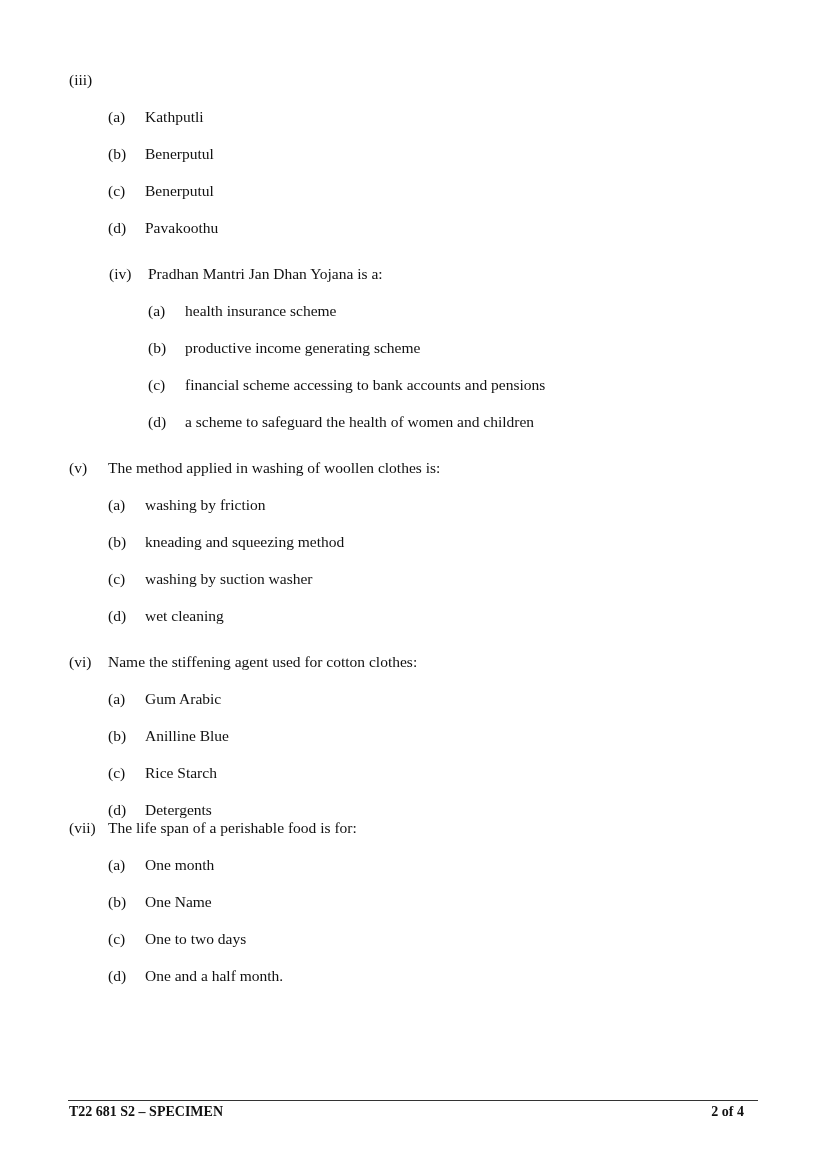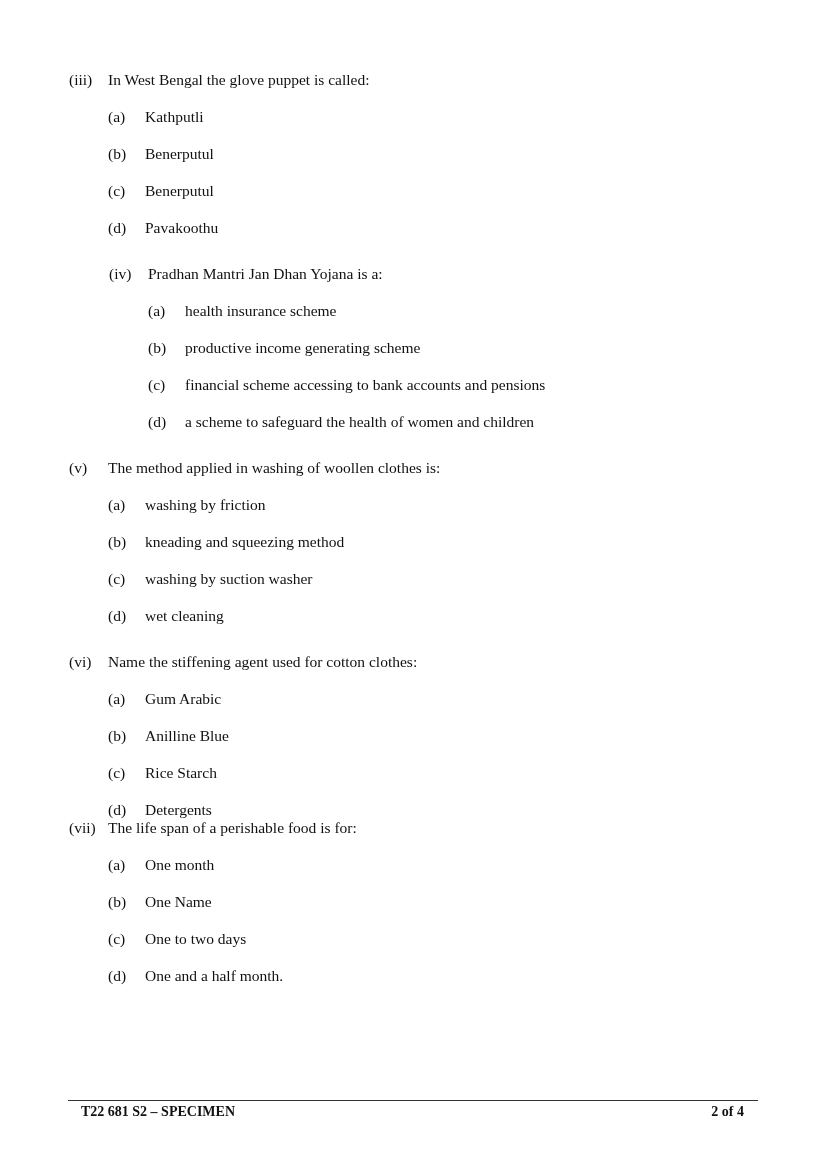--- a/index.html
+++ b/index.html
@@ -69,42 +69,40 @@
       border-top: 1px solid #333333;
     }
     .footer-left {
       position: absolute;
       left: 69px;
       top: 1103px;
       font-weight: bold;
       font-size: 14px;
       line-height: 18px;
       white-space: nowrap;
-      margin-left: 12px;
     }
     .footer-right {
       position: absolute;
       right: 83px;
       top: 1103px;
       font-weight: bold;
       font-size: 14px;
       line-height: 18px;
       white-space: nowrap;
       text-align: center;
     }
   </style>
 </head>
 <body>
 
 <div class="page">
 
   <div class="question" style="top:70px;">
     <div class="q-row">
       <span class="q-num">(iii)</span>
-      <span class="q-text">In West Bengal the glove puppet is called:</span>
     </div>
     <div class="option">
       <span class="opt-letter">(a)</span>
       <span class="opt-text">Kathputli</span>
     </div>
     <div class="option">
       <span class="opt-letter">(b)</span>
       <span class="opt-text">Benerputul</span>
     </div>
     <div class="option">

